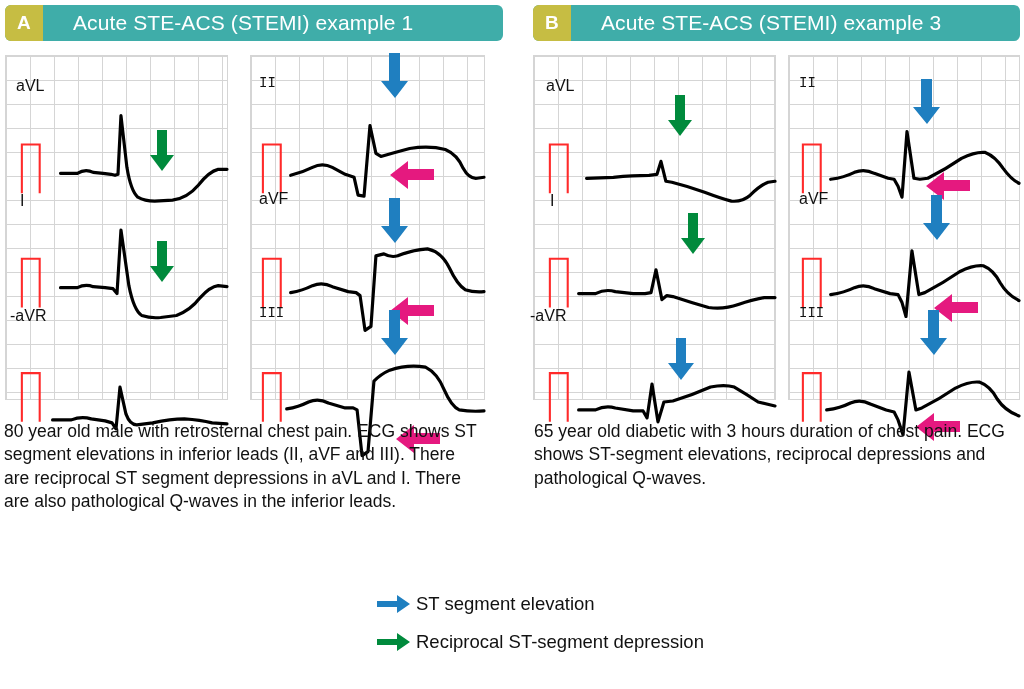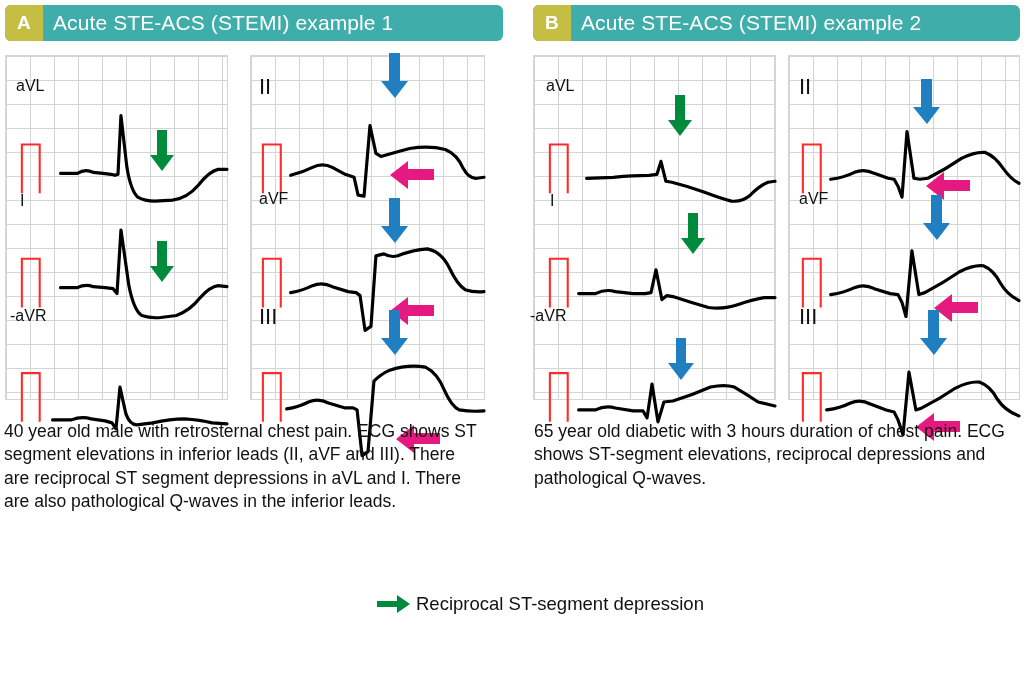--- a/index.html
+++ b/index.html
@@ -26,21 +26,21 @@
     color:#ffffff;
     font-size:19px;font-weight:bold;
     display:flex;align-items:center;justify-content:center;
     letter-spacing:0.5px;
   }
   .panel-header .htitle{
     flex:1 1 auto;
     color:#ffffff;
     font-size:21px;
     display:flex;align-items:center;
-    padding-left:10px;
+    padding-left:30px;
     letter-spacing:0.1px;
     white-space:nowrap;
   }
   #hdrA{left:5px;top:5px;width:498px;}
   #hdrB{left:533px;top:5px;width:487px;}
 
   
   .ecg-col{
     position:absolute;
     background:#ffffff;
@@ -54,21 +54,21 @@
   }
   .ecg-col svg{position:absolute;left:0;top:0;width:100%;height:100%;overflow:visible;}
 
   .lead-label{
     position:absolute;
     font-size:16px;
     color:#111111;
     line-height:1;
     white-space:nowrap;
   }
-  .lead-label.serif{font-family:Liberation Sans, sans-serif;font-size:22px;}
+  .lead-label.serif{font-family:Liberation Mono, monospace;font-size:14px;}
 
   
   .caption{
     position:absolute;
     font-size:17.5px;
     line-height:1.33;
     color:#111111;
   }
   #capA{left:4px;top:420px;width:480px;}
   #capB{left:534px;top:420px;width:492px;}
@@ -92,21 +92,21 @@
 
 <div class="figure">
 
   <div class="panel-header" id="hdrA">
     <div class="badge">A</div>
     <div class="htitle">Acute STE-ACS (STEMI) example 1</div>
   </div>
 
   <div class="panel-header" id="hdrB">
     <div class="badge">B</div>
-    <div class="htitle">Acute STE-ACS (STEMI) example 2</div>
+    <div class="htitle">Acute STE-ACS (STEMI) example 3</div>
   </div>
 
   <div class="ecg-col" style="left:5px;top:55px;width:223px;height:345px;">
     <svg viewBox="0 0 223 345" preserveAspectRatio="none">
 
       <g fill="none" stroke="#ff2a2a" stroke-width="2.1">
         <path d="M 16,138 L 16,89 L 34,89 L 34,138"></path>
         <path d="M 16,253 L 16,204 L 34,204 L 34,253"></path>
         <path d="M 16,368 L 16,319 L 34,319 L 34,368"></path>
       </g>
@@ -265,25 +265,33 @@
       <path d="M 190,258 L 190,247 L 164,247 L 164,239 L 146,253 L 164,267 L 164,258 Z"></path>
     </g>
     <g fill="#1f7fc0">
       <path d="M 140,255 L 151,255 L 151,283 L 159,283 L 146,300 L 132,283 L 140,283 Z"></path>
     </g>
     <g fill="#e5197f">
       <path d="M 172,377 L 172,366 L 146,366 L 146,358 L 128,372 L 146,386 L 146,377 Z"></path>
     </g>
   </svg>
 
-  <div class="caption" id="capA">40 year old male with retrosternal chest pain. ECG shows ST segment elevations in inferior leads (II, aVF and III). There are reciprocal ST segment depressions in aVL and I. There are also pathological Q-waves in the inferior leads.</div>
+  <div class="caption" id="capA">80 year old male with retrosternal chest pain. ECG shows ST segment elevations in inferior leads (II, aVF and III). There are reciprocal ST segment depressions in aVL and I. There are also pathological Q-waves in the inferior leads.</div>
   <div class="caption" id="capB">65 year old diabetic with 3 hours duration of chest pain. ECG shows ST-segment elevations, reciprocal depressions and pathological Q-waves.</div>
 
   <div class="legend">
 
+    <div class="legend-row">
+      <div class="lg-arrow">
+        <svg width="34" height="20" viewBox="0 0 34 20">
+          <path d="M 0,7 L 20,7 L 20,1 L 33,10 L 20,19 L 20,13 L 0,13 Z" fill="#1f7fc0"></path>
+        </svg>
+      </div>
+      <div class="lg-text">ST segment elevation</div>
+    </div>
 
 
     <div class="legend-row">
       <div class="lg-arrow">
         <svg width="34" height="20" viewBox="0 0 34 20">
           <path d="M 0,7 L 20,7 L 20,1 L 33,10 L 20,19 L 20,13 L 0,13 Z" fill="#008a3c"></path>
         </svg>
       </div>
       <div class="lg-text">Reciprocal ST-segment depression</div>
     </div>

